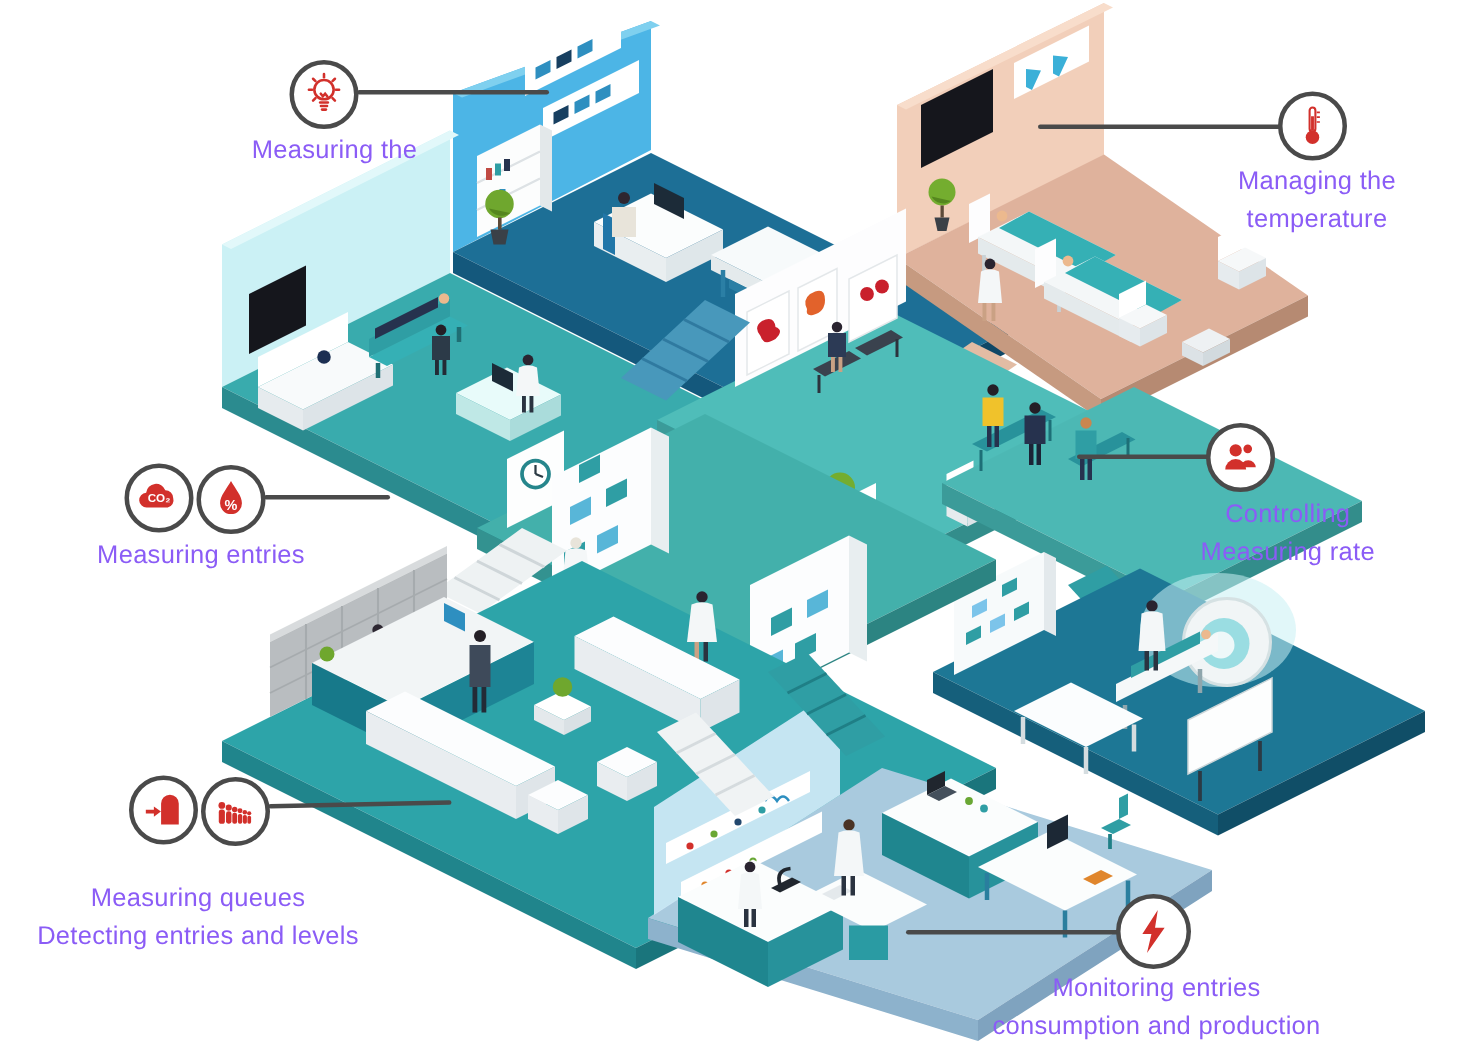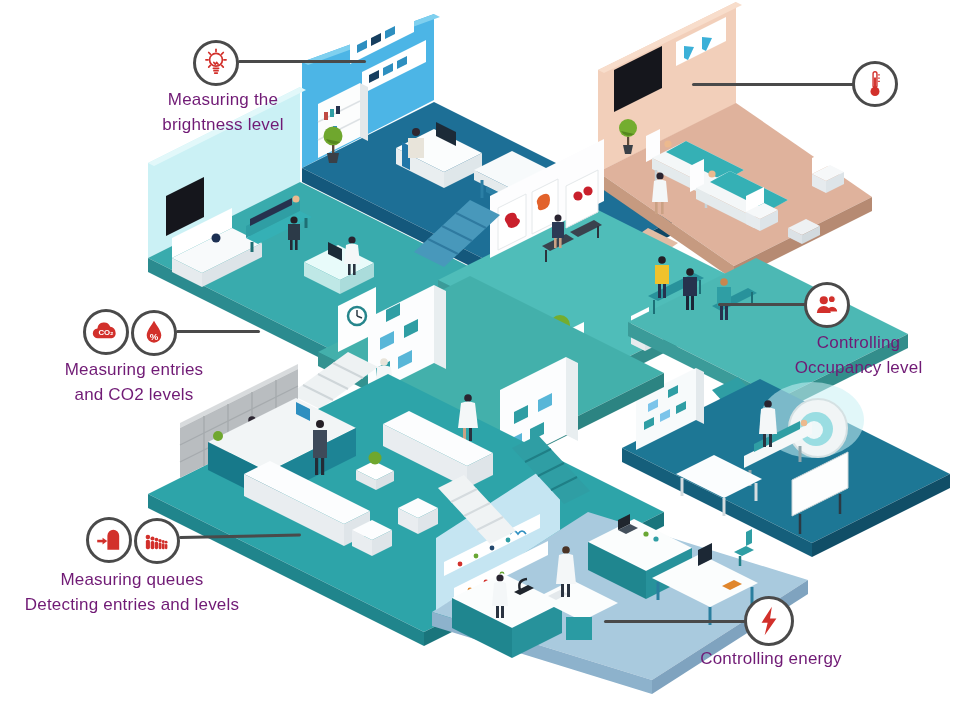--- a/index.html
+++ b/index.html
@@ -2,42 +2,42 @@
 <html><head>
 <meta charset="utf-8">
 <style>
   html,body{margin:0;padding:0;background:#fff;}
   .stage{position:relative;width:980px;height:709px;background:#fff;overflow:hidden;
          font-family:"Liberation Sans",sans-serif;}
   .scene{position:absolute;left:0;top:0;width:980px;height:709px;}
   .wire{position:absolute;height:3px;background:#4a4a4a;border-radius:2px;transform-origin:left center;}
   .badge{position:absolute;width:46px;height:46px;box-sizing:border-box;border:3px solid #4a4a4a;
          border-radius:50%;background:#fff;display:flex;align-items:center;justify-content:center;z-index:3;}
-  .callout-label{position:absolute;color:#701a75;font-size:17px;line-height:25px;text-align:center;
+  .callout-label{position:absolute;color:#8b5cf6;font-size:17px;line-height:25px;text-align:center;
          letter-spacing:.2px;z-index:3;}
   
   #wire-bright{left:238px;top:60px;width:128px;}
   #wire-temp{left:692px;top:83px;width:162px;}
   #wire-humid{left:176px;top:330px;width:84px;}
   #wire-occ{left:718px;top:303px;width:88px;}
   #wire-queue{left:179px;top:536px;width:122px;transform:rotate(-1.2deg);}
   #wire-energy{left:604px;top:620px;width:142px;}
   #badge-bright{left:193px;top:40px;}
   #badge-temp{left:852px;top:61px;}
   #badge-co2{left:83px;top:309px;}
   #badge-pct{left:131px;top:310px;}
   #badge-occ{left:804px;top:282px;}
   #badge-door{left:86px;top:517px;}
   #badge-queue{left:134px;top:518px;}
   #badge-energy{left:744px;top:596px;width:50px;height:50px;}
   #label-bright{left:118px;top:87px;width:210px;}
   #label-temp{left:788px;top:108px;width:180px;}
   #label-humid{left:8px;top:357px;width:252px;}
   #label-occ{left:766px;top:330px;width:185px;}
-  #label-queue{left:2px;top:567px;width:260px;}
+  #label-queue{left:2px;top:586px;width:260px;}
   #label-energy{left:645px;top:646px;width:252px;}
 </style>
 </head>
 <body>
 
 <div class="stage">
 
 <svg class="scene" viewBox="0 0 980 709">
 
   <g>
@@ -626,33 +626,34 @@
 </div>
 
 <div class="badge" id="badge-energy">
   <svg width="32" height="32" viewBox="0 0 28 28">
     <polygon points="16.5,1.5 7.5,15.5 12.8,15.5 10.2,26.5 20.5,11.8 14.9,11.8" fill="#d2302b"></polygon>
   </svg>
 </div>
 
 <div class="callout-label" id="label-bright">
   <div>Measuring the</div>
-  <div>brightness level</div>
 </div>
 <div class="callout-label" id="label-temp">
+  <div>Managing the</div>
+  <div>temperature</div>
 </div>
 <div class="callout-label" id="label-humid">
   <div>Measuring entries</div>
-  <div>and CO2 levels</div>
 </div>
 <div class="callout-label" id="label-occ">
   <div>Controlling</div>
-  <div>Occupancy level</div>
+  <div>Measuring rate</div>
 </div>
 <div class="callout-label" id="label-queue">
   <div>Measuring queues</div>
   <div>Detecting entries and levels</div>
 </div>
 <div class="callout-label" id="label-energy">
-  <div>Controlling energy</div>
+  <div>Monitoring entries</div>
+  <div>consumption and production</div>
 </div>
 
 </div>
 
 </body></html>

